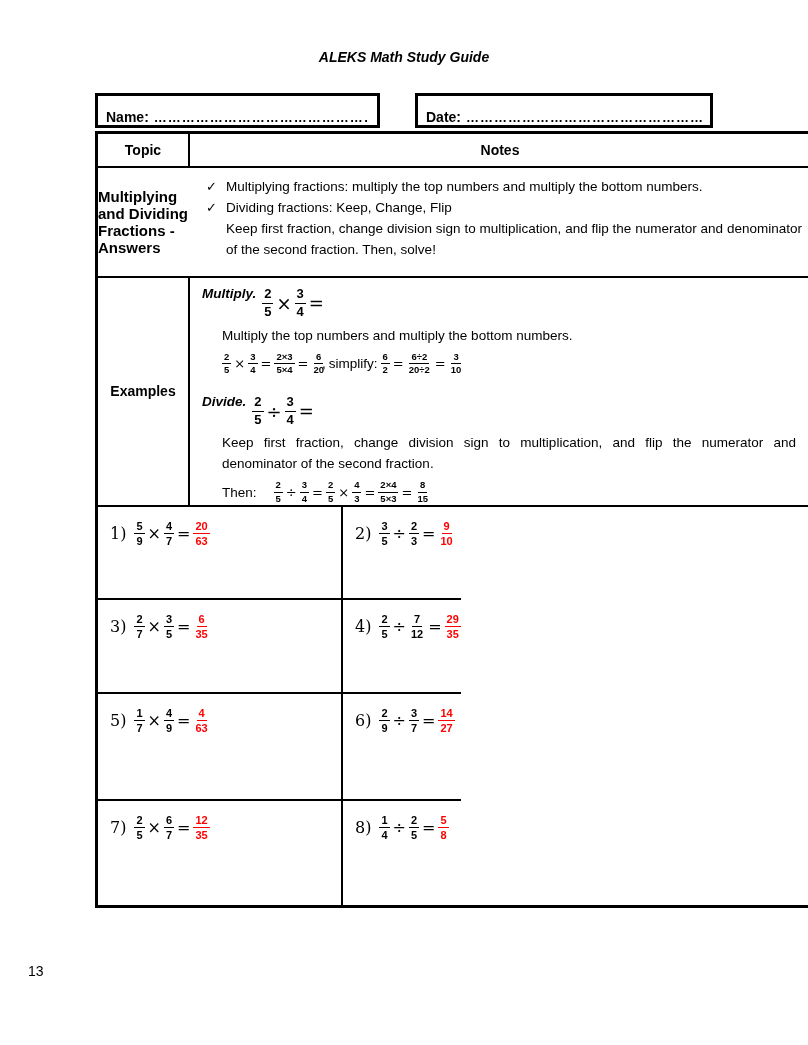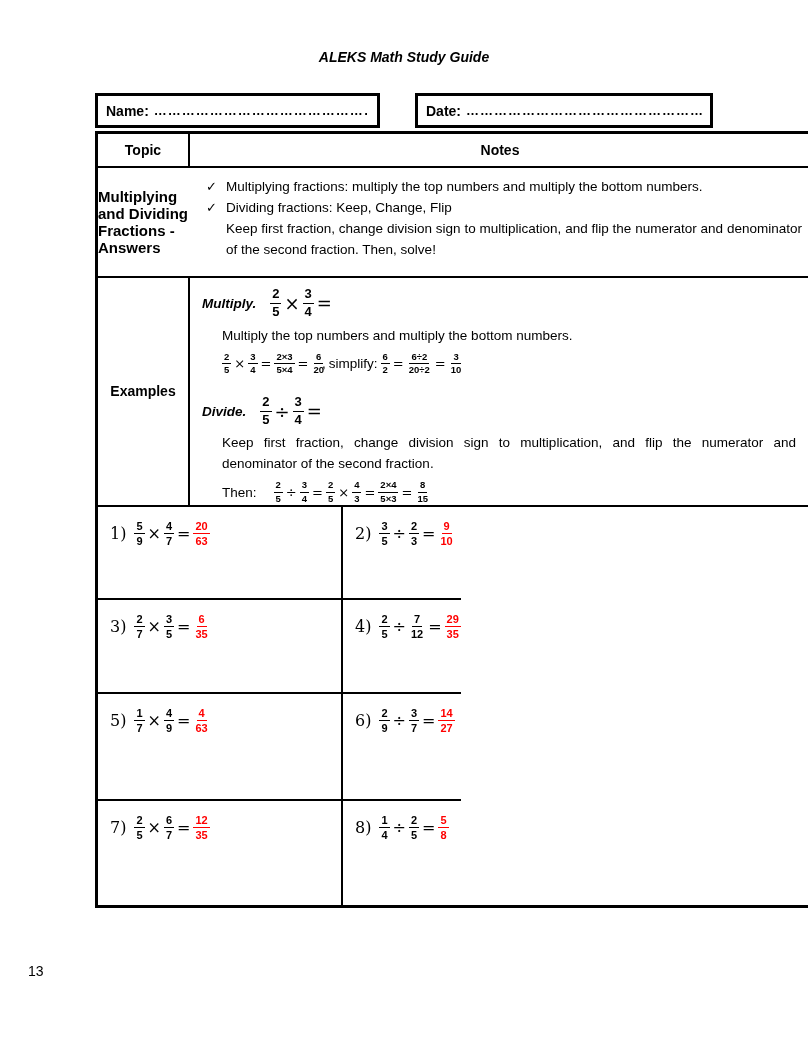--- a/index.html
+++ b/index.html
@@ -6,21 +6,21 @@
   *{margin:0;padding:0;box-sizing:border-box;}
   html,body{background:#fff;}
   body{font-family:"Liberation Sans",sans-serif;color:var(--ink);}
   .page{position:relative;width:808px;height:1045px;background:#fff;overflow:hidden;}
 
   .doc-title{position:absolute;top:49px;left:0;width:100%;text-align:center;
     font-size:14px;font-weight:700;font-style:italic;}
 
   .fields{position:absolute;top:93px;left:95px;width:618px;height:35px;}
   .field-box{position:absolute;top:0;height:35px;border:3px solid #000;
-    display:flex;align-items:center;padding:0 8px;overflow:hidden;white-space:nowrap;}
+    display:flex;align-items:flex-end;padding:0 8px;overflow:hidden;white-space:nowrap;}
   .name-box{left:0;width:285px;}
   .date-box{left:320px;width:298px;}
   .field-label{font-weight:700;font-size:14px;margin-right:5px;}
   .field-dots{font-weight:700;font-size:13px;letter-spacing:1px;overflow:hidden;}
 
   .table{position:absolute;top:131px;left:95px;width:720px;height:777px;
     border:3px solid #000;display:grid;grid-template-columns:92px 1fr;
     grid-template-rows:34px 110px 229px 1fr;}
   .cell{min-width:0;min-height:0;}
   .label-cell{border-right:2px solid #000;display:flex;align-items:center;justify-content:center;
@@ -31,21 +31,21 @@
     font-weight:700;font-size:15px;}
 
   .notes-content{padding:9px 8px 0 16px;font-size:13.5px;line-height:1.55;}
   .note-item{display:flex;}
   .note-check{width:20px;flex:0 0 20px;font-size:13px;}
   .note-text{flex:1;text-align:justify;padding-right:2px;}
   .note-cont{margin-left:20px;text-align:justify;padding-right:2px;}
 
   .examples-content{padding:8px 10px 0 12px;font-size:13.5px;}
   .example{margin-bottom:16px;}
-  .ex-lead{display:flex;align-items:center;margin-bottom:5px;gap:8px;}
+  .ex-lead{display:flex;margin-bottom:5px;}
   .lead-word{font-weight:700;font-style:italic;font-size:13.5px;margin-right:6px;}
   .ex-desc{margin-left:20px;margin-right:6px;text-align:justify;line-height:1.55;margin-bottom:3px;}
   .ex-work{margin-left:20px;display:flex;align-items:center;min-height:28px;}
   .work-label{font-size:13.5px;margin-right:17px;}
 
   .math{display:flex;align-items:center;gap:3px;flex-wrap:nowrap;}
   .frac{display:inline-flex;flex-direction:column;align-items:center;text-align:center;
     font-family:"Liberation Sans",sans-serif;line-height:1.3;font-size:9.5px;font-weight:700;}
   .frac .fn{border-bottom:1.2px solid #000;padding:0 2px;}
   .frac .fd{padding:0 2px;}

